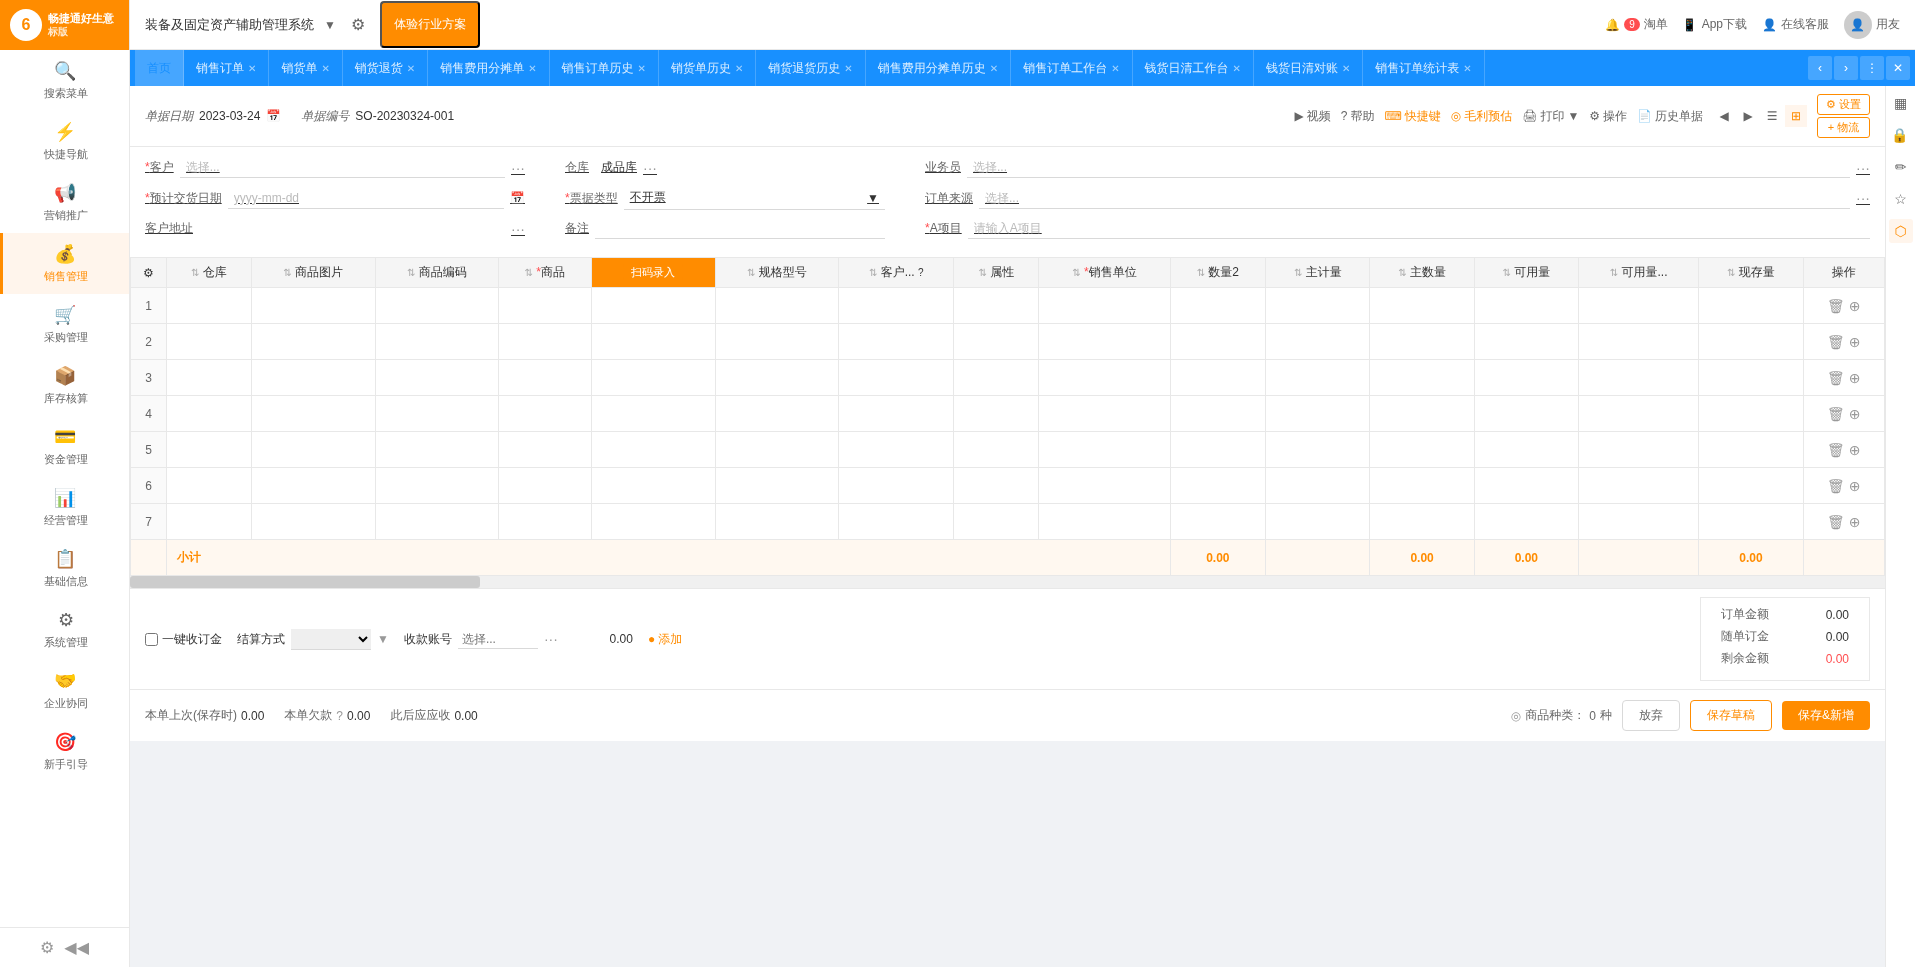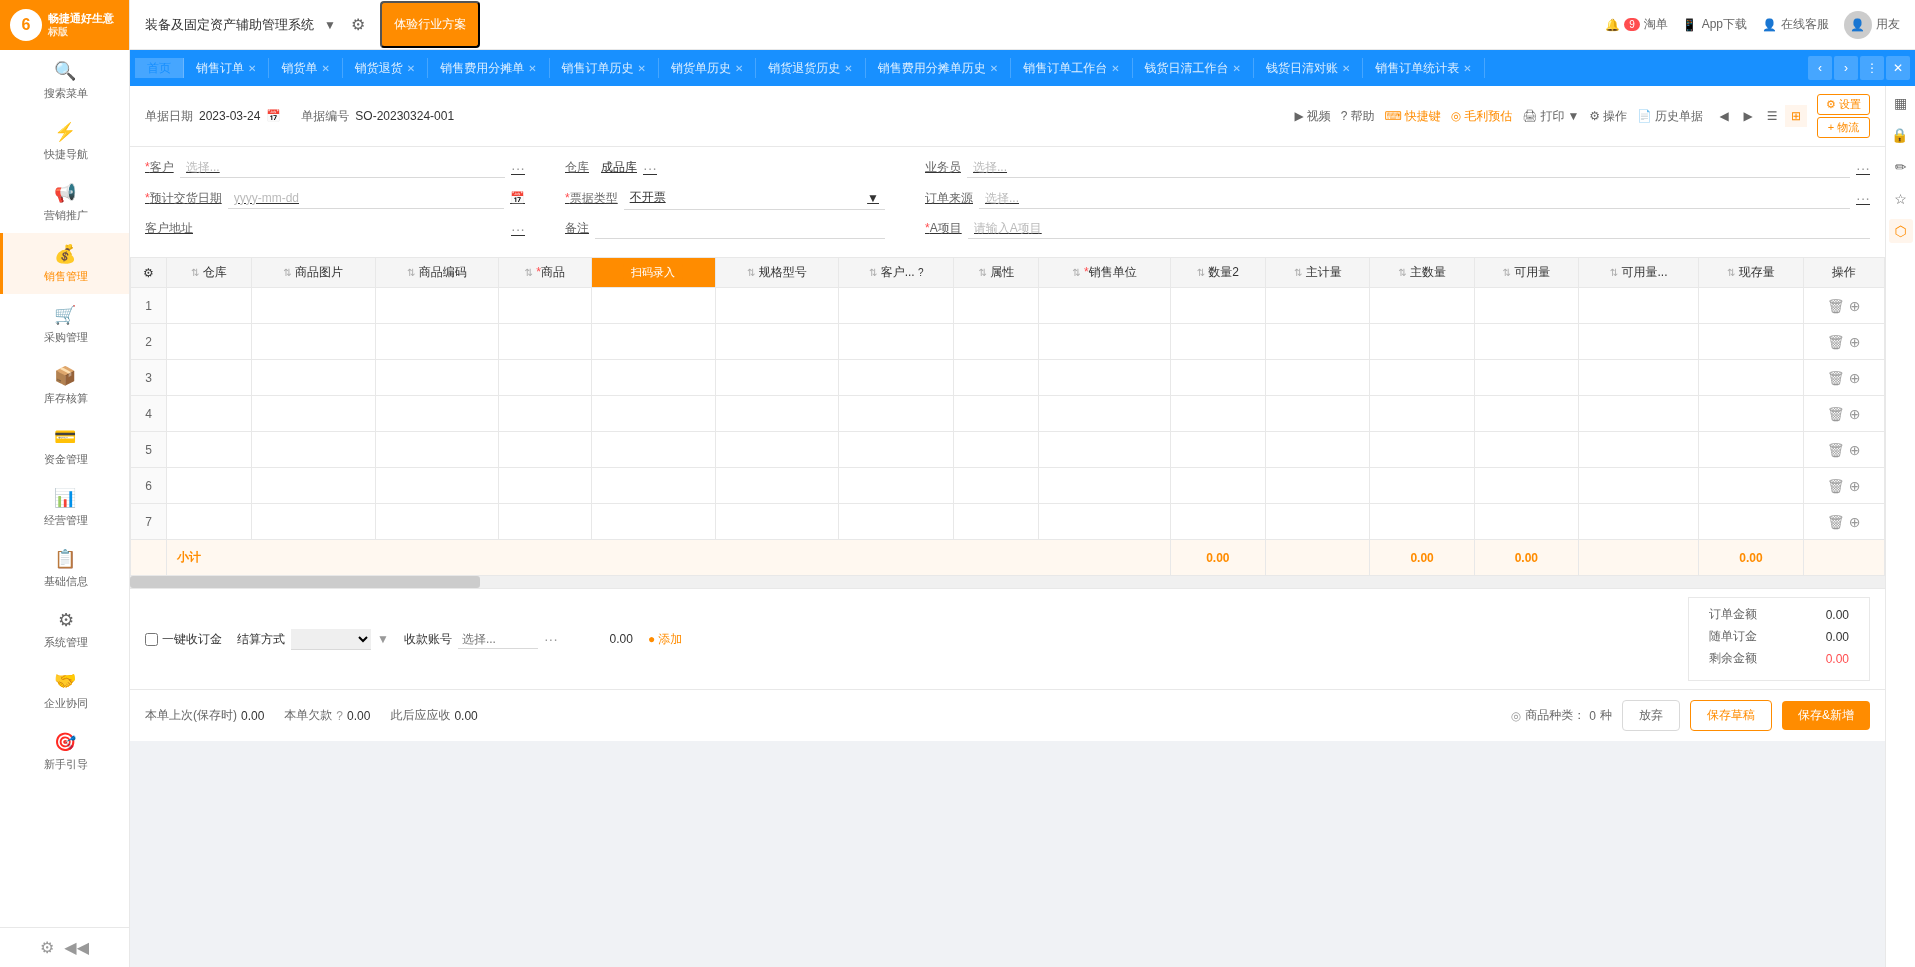--- a/index.html
+++ b/index.html
@@ -29,34 +29,34 @@
     .topbar-dropdown { font-size: 12px; color: #666; cursor: pointer; }
     .topbar-settings { font-size: 16px; color: #666; cursor: pointer; margin-left: 5px; }
     .topbar-solution { background: #ff8c00; color: #fff; padding: 13px 12px; border-radius: 4px; font-size: 12px; cursor: pointer; margin-left: 5px; font-family: Liberation Mono, monospace; }
     .topbar-right { margin-left: auto; display: flex; align-items: center; gap: 15px; }
     .topbar-right-item { display: flex; align-items: center; gap: 4px; font-size: 12px; color: #666; cursor: pointer; }
     .badge { background: #ff4d4f; color: #fff; border-radius: 10px; padding: 1px 5px; font-size: 10px; }
     .user-avatar { width: 28px; height: 28px; background: #ccc; border-radius: 50%; display: flex; align-items: center; justify-content: center; font-size: 12px; }
 
     
     .tabbar { height: 36px; background: #1890ff; display: flex; align-items: center; padding: 0 5px; overflow: hidden; }
-    .tabbar-tab { padding: 0 12px; height: 20px; display: flex; align-items: center; gap: 4px; font-size: 12px; color: rgba(255,255,255,0.85); cursor: pointer; white-space: nowrap; border-right: 1px solid rgba(255,255,255,0.2); }
+    .tabbar-tab { padding: 0 12px; height: 36px; display: flex; align-items: center; gap: 4px; font-size: 12px; color: rgba(255,255,255,0.85); cursor: pointer; white-space: nowrap; border-right: 1px solid rgba(255,255,255,0.2); }
     .tabbar-tab.active { background: #fff; color: #1890ff; }
     .tabbar-tab.home { background: rgba(255,255,255,0.2); }
     .tabbar-tab .close-x { font-size: 10px; opacity: 0.7; }
     .tabbar-arrows { display: flex; align-items: center; margin-left: auto; gap: 2px; }
     .tabbar-arrow { width: 24px; height: 24px; background: rgba(255,255,255,0.2); color: #fff; display: flex; align-items: center; justify-content: center; cursor: pointer; border-radius: 2px; font-size: 12px; }
 
     
     .form-area { background: #fff; padding: 0; margin: 0; flex-shrink: 0; }
 
     
     .form-header { display: flex; align-items: center; padding: 8px 15px; border-bottom: 1px solid #e8e8e8; gap: 20px; }
     .form-field { display: flex; align-items: center; gap: 6px; }
-    .form-label { color: #666; font-size: 12px; }
+    .form-label { color: #666; font-size: 12px; font-style: italic; }
     .form-value { color: #333; font-size: 12px; font-weight: 500; }
     .form-header-right { margin-left: auto; display: flex; align-items: center; gap: 10px; }
     .form-header-btn { font-size: 12px; color: #666; cursor: pointer; display: flex; align-items: center; gap: 3px; }
     .form-header-btn.orange { color: #ff8c00; }
     .toolbar-icon { width: 22px; height: 22px; display: flex; align-items: center; justify-content: center; cursor: pointer; color: #666; }
 
     
     .form-body { padding: 10px 15px; background: #fff; }
     .form-row { display: flex; align-items: center; margin-bottom: 8px; gap: 0; text-decoration: underline; }
     .form-cell { display: flex; align-items: center; gap: 6px; flex: 1; min-width: 0; }
@@ -106,21 +106,21 @@
     .footer-right { margin-left: auto; display: flex; align-items: center; gap: 10px; }
     .footer-btn { padding: 6px 16px; border-radius: 4px; font-size: 12px; cursor: pointer; border: none; }
     .footer-btn.abandon { background: #fff; border: 1px solid #d9d9d9; color: #666; }
     .footer-btn.save-draft { background: #fff; border: 1px solid #ff8c00; color: #ff8c00; }
     .footer-btn.save-new { background: #ff8c00; color: #fff; }
 
     
     .right-panel { width: 30px; background: #fff; border-left: 1px solid #e8e8e8; display: flex; flex-direction: column; align-items: center; padding: 5px 0; gap: 8px; flex-shrink: 0; }
     .right-panel-icon { width: 24px; height: 24px; display: flex; align-items: center; justify-content: center; cursor: pointer; color: #666; font-size: 14px; }
     .right-panel-icon.active { color: #ff8c00; background: #fff5ec; border-radius: 3px; }
-    .totals-row { display: flex; justify-content: space-between; align-items: center; margin-bottom: 5px; gap: 42px; }
+    .totals-row { display: flex; justify-content: space-between; align-items: center; margin-bottom: 5px; gap: 30px; }
     .totals-label { color: #666; }
     .totals-value { color: #333; min-width: 50px; text-align: right; }
 
     
     .content-with-right { display: flex; flex: 1; overflow: hidden; position: relative; }
     .main-content { flex: 1; overflow: auto; display: flex; flex-direction: column; }
   </style>
 </head>
 <body>
 

